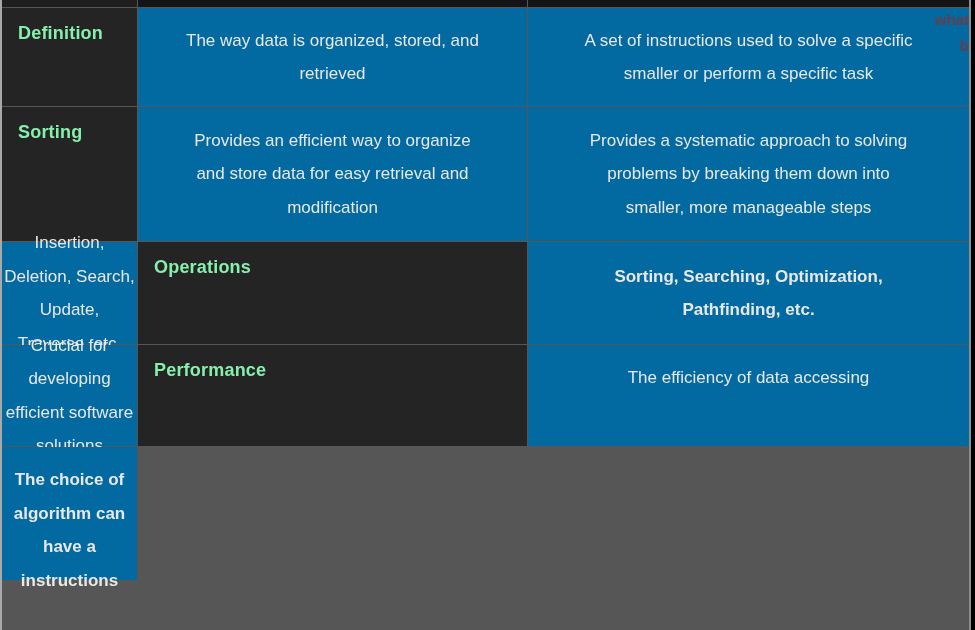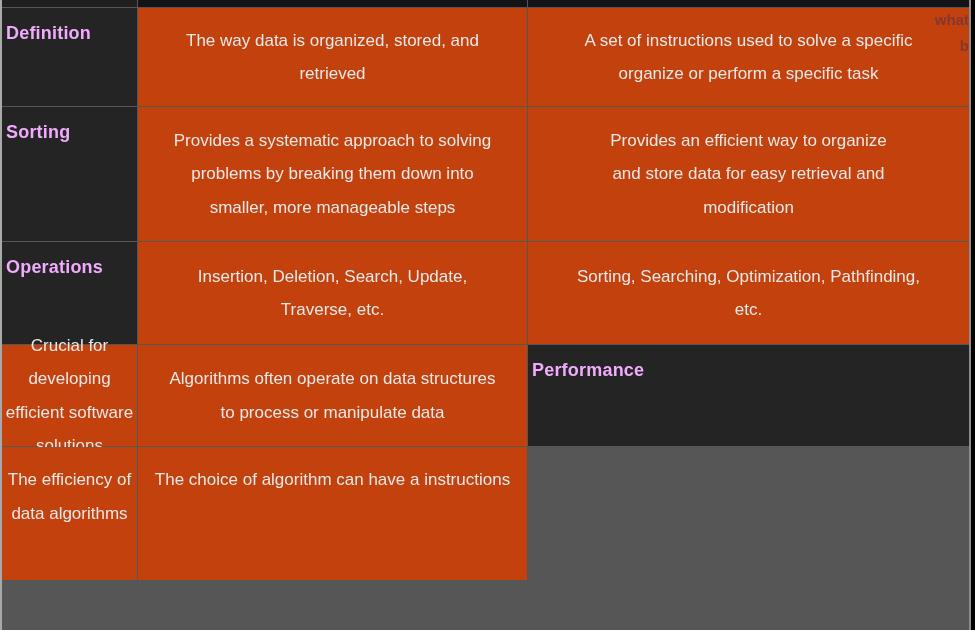--- a/index.html
+++ b/index.html
@@ -26,28 +26,28 @@
     grid-template-columns: 135px 389px 441px;
     grid-template-rows: 7px 98px 134px 102px 101px 133px 98px;
     gap: 1px;
     background: #565656; 
   }
   .cell {
     box-sizing: border-box;
   }
   .label-cell {
     background: #242424;
-    color: #f0abfc;
+    color: #86efac;
     font-weight: bold;
     font-size: 18px;
     letter-spacing: 0.2px;
-    padding: 15px 4px 0 4px;
+    padding: 15px 4px 0 16px;
   }
   .body-cell {
-    background: #c2410c;
+    background: #0369a1;
     color: #e8e8e8;
     font-size: 17px;
     line-height: 33.5px;
     text-align: center;
     display: flex;
     align-items: center;
     justify-content: center;
   }
   .sliver-label {
     background: #1f1f1f;
@@ -56,20 +56,21 @@
     background: #141416;
   }
   .body-cell .txt {
     max-width: 298px;
   }
   .body-cell.col3 .txt {
     max-width: 340px;
   }
   .body-cell.col3.wide .txt {
     max-width: 362px;
+    font-weight: bold;
   }
   .cut-row {
     align-items: flex-start;
     padding-top: 16px;
   }
   .watermark {
     position: absolute;
     top: 7px;
     right: 6px;
     text-align: right;
@@ -87,50 +88,47 @@
 
   <div class="cell sliver-label"></div>
   <div class="cell sliver-body"></div>
   <div class="cell sliver-body"></div>
 
   <div class="cell label-cell">Definition</div>
   <div class="cell body-cell col2">
       <div class="txt">The way data is organized, stored, and retrieved</div>
     </div>
   <div class="cell body-cell col3">
-      <div class="txt">A set of instructions used to solve a specific organize or perform a specific task</div>
+      <div class="txt">A set of instructions used to solve a specific smaller or perform a specific task</div>
     </div>
 
   <div class="cell label-cell">Sorting</div>
+  <div class="cell body-cell col2">
+      <div class="txt">Provides an efficient way to organize and store data for easy retrieval and modification</div>
+    </div>
   <div class="cell body-cell col3">
       <div class="txt">Provides a systematic approach to solving problems by breaking them down into smaller, more manageable steps</div>
     </div>
-  <div class="cell body-cell col2">
-      <div class="txt">Provides an efficient way to organize and store data for easy retrieval and modification</div>
-    </div>
 
-  <div class="cell label-cell">Operations</div>
   <div class="cell body-cell col2">
       <div class="txt">Insertion, Deletion, Search, Update, Traverse, etc.</div>
     </div>
+  <div class="cell label-cell">Operations</div>
   <div class="cell body-cell col3 wide">
       <div class="txt">Sorting, Searching, Optimization, Pathfinding, etc.</div>
     </div>
 
   <div class="cell body-cell col3">
       <div class="txt">Crucial for developing efficient software solutions</div>
     </div>
 
-  <div class="cell body-cell col3">
-      <div class="txt">Algorithms often operate on data structures to process or manipulate data</div>
-    </div>
 
   <div class="cell label-cell">Performance</div>
   <div class="cell body-cell col2 cut-row">
-      <div class="txt">The efficiency of data algorithms</div>
+      <div class="txt">The efficiency of data accessing</div>
     </div>
   <div class="cell body-cell col3 wide cut-row">
       <div class="txt">The choice of algorithm can have a instructions</div>
     </div>
 
 </div>
 
 <div class="watermark">
   <div>what</div>
   <div>b</div>

